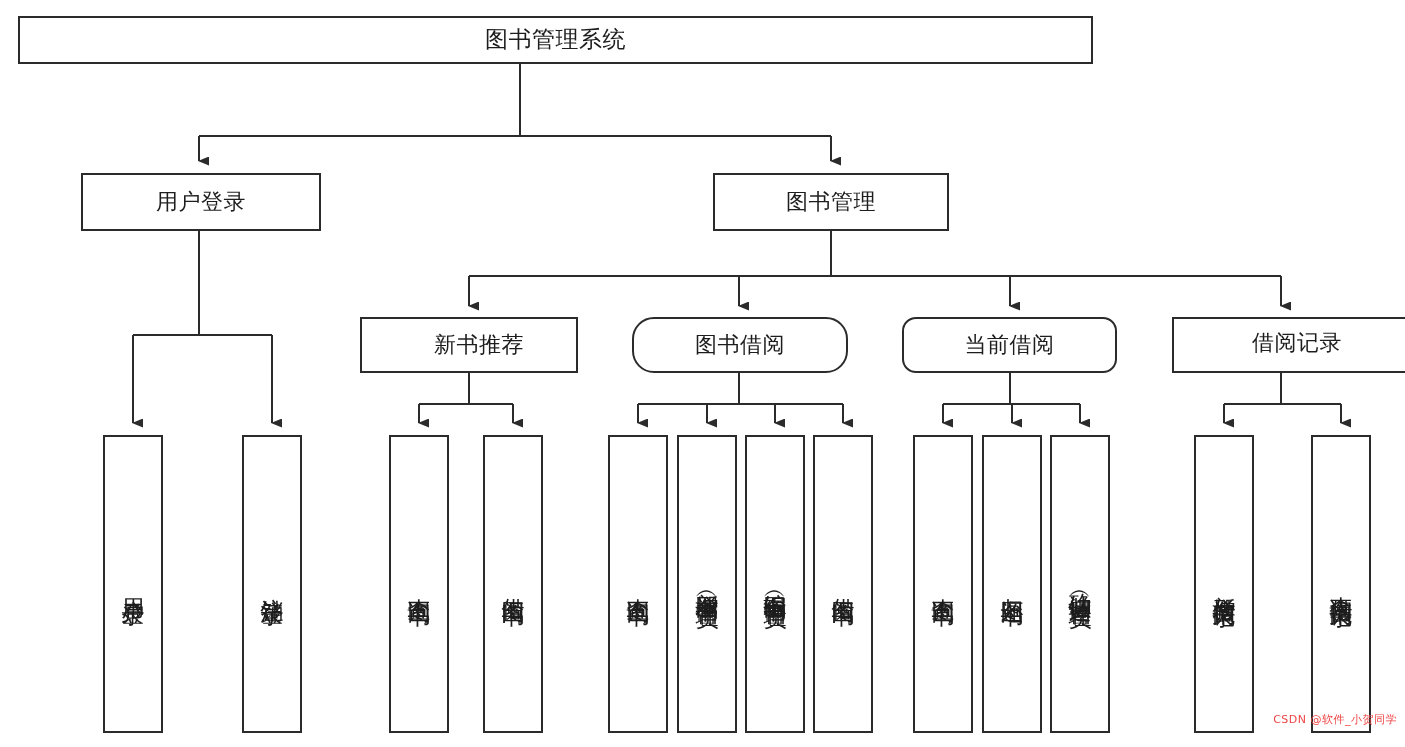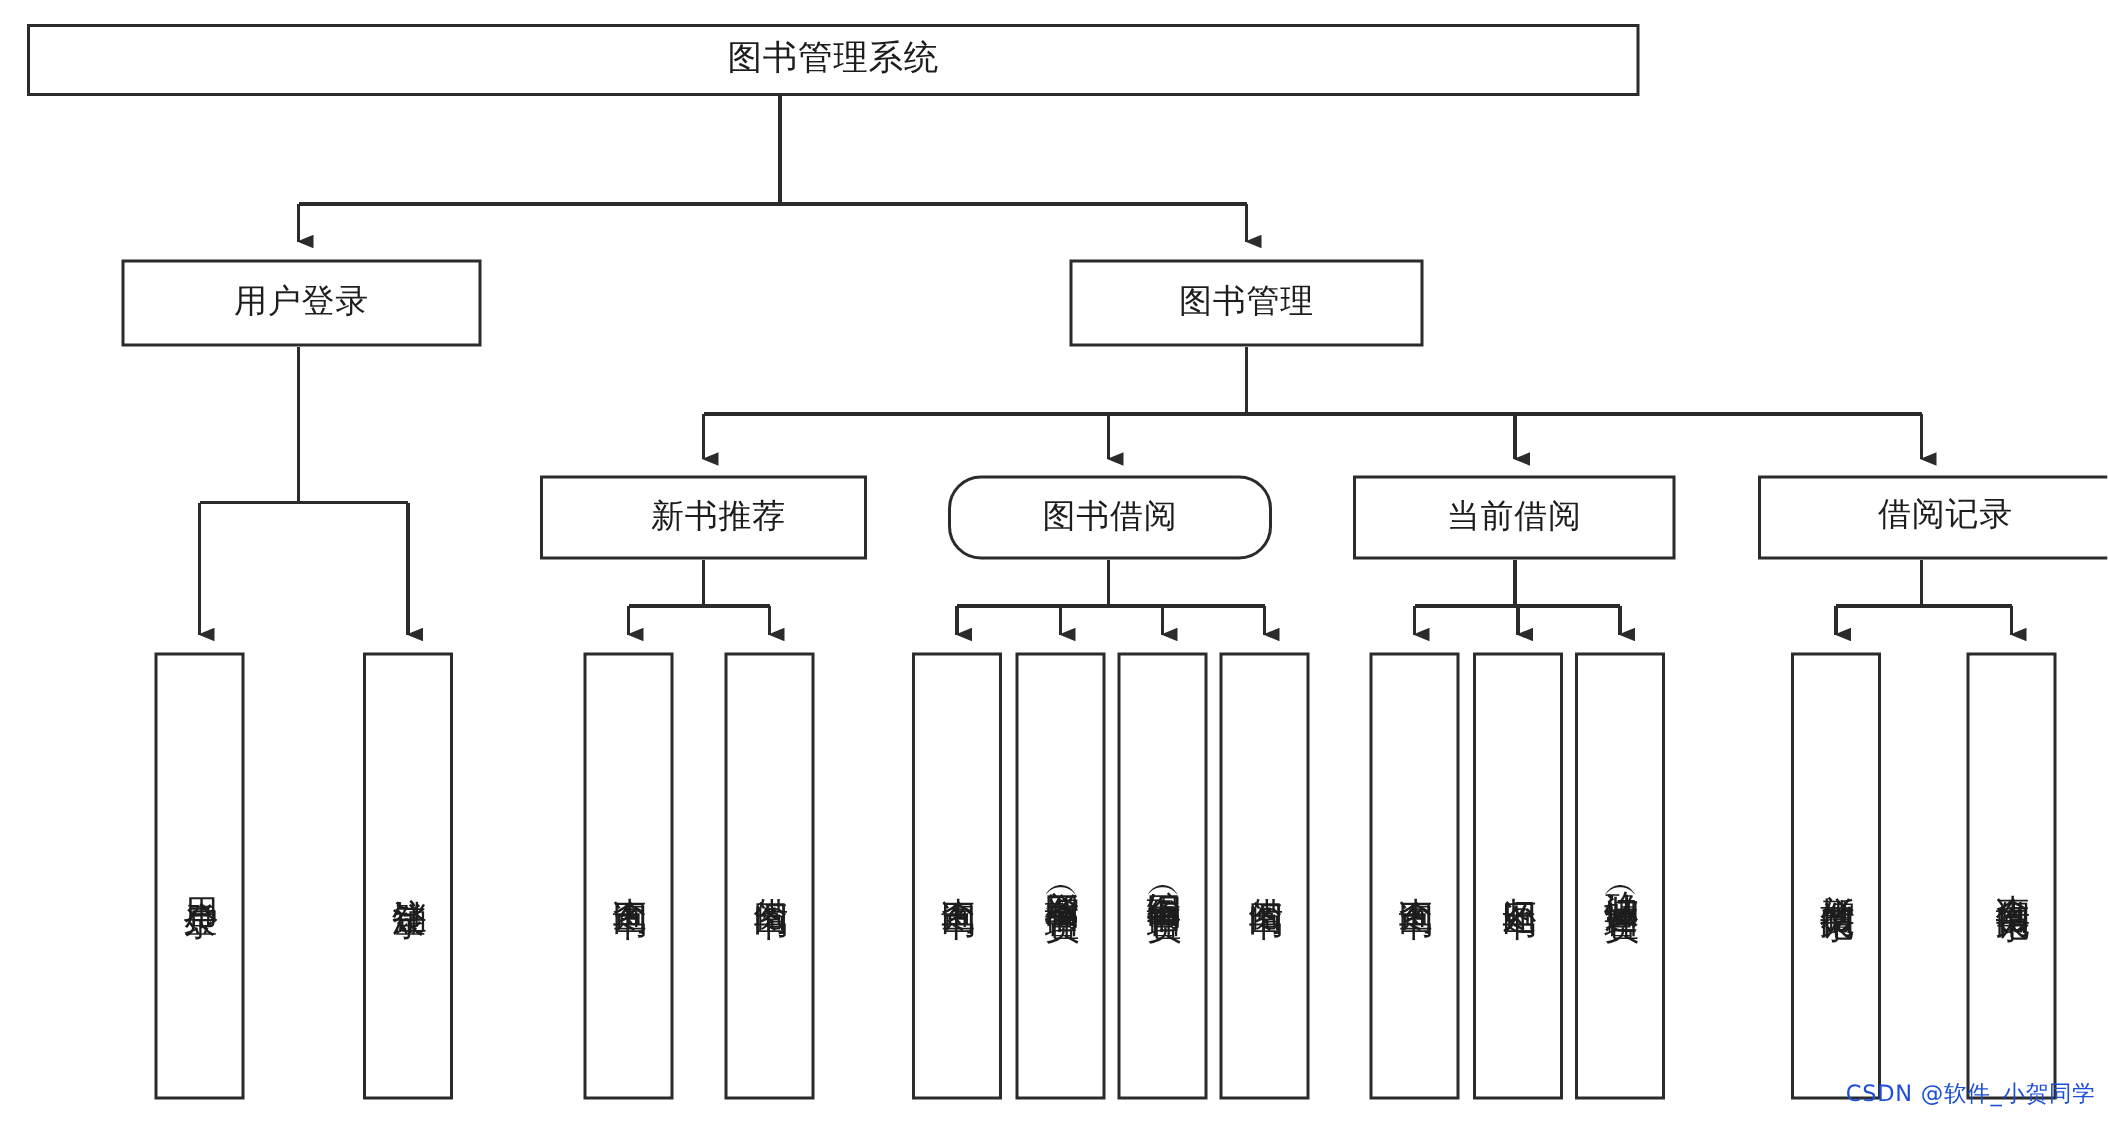--- a/index.html
+++ b/index.html
@@ -48,23 +48,23 @@
     font-size: 23px;
     letter-spacing: 2px;
     line-height: 1.0;
   }
   .node-box.root .node-label {
     font-size: 23px;
   }
   .watermark {
     position: absolute;
     right: 8px;
-    bottom: 8px;
-    font-size: 15px;
-    color: #1d4ed8;
+    bottom: 20px;
+    font-size: 11px;
+    color: #ef4444;
     white-space: nowrap;
     letter-spacing: 0.5px;
     pointer-events: none;
   }
 </style>
 </head>
 <body>
 
 <div id="stage">
 
@@ -128,21 +128,21 @@
   <div class="node-box" style="left:713px; top:173px; width:236px; height:58px;">
     <span class="node-label">图书管理</span>
   </div>
 
   <div class="node-box" style="left:360px; top:317px; width:218px; height:56px;padding-left:20px;">
     <span class="node-label">新书推荐</span>
   </div>
   <div class="node-box" style="left:632px; top:317px; width:216px; height:56px;border-radius:22px;">
     <span class="node-label">图书借阅</span>
   </div>
-  <div class="node-box" style="left:902px; top:317px; width:215px; height:56px;">
+  <div class="node-box" style="left:902px; top:317px; width:215px; height:56px;border-radius:14px;">
     <span class="node-label">当前借阅</span>
   </div>
   <div class="node-box" style="left:1172px; top:317px; width:250px; height:56px;font-family:Liberation Mono, monospace;">
     <span class="node-label">借阅记录</span>
   </div>
 
   <div class="node-box vertical" style="left:103px; top:435px; width:60px; height:298px;">
     <span class="node-label">用户登录</span>
   </div>
   <div class="node-box vertical" style="left:242px; top:435px; width:60px; height:298px;">

